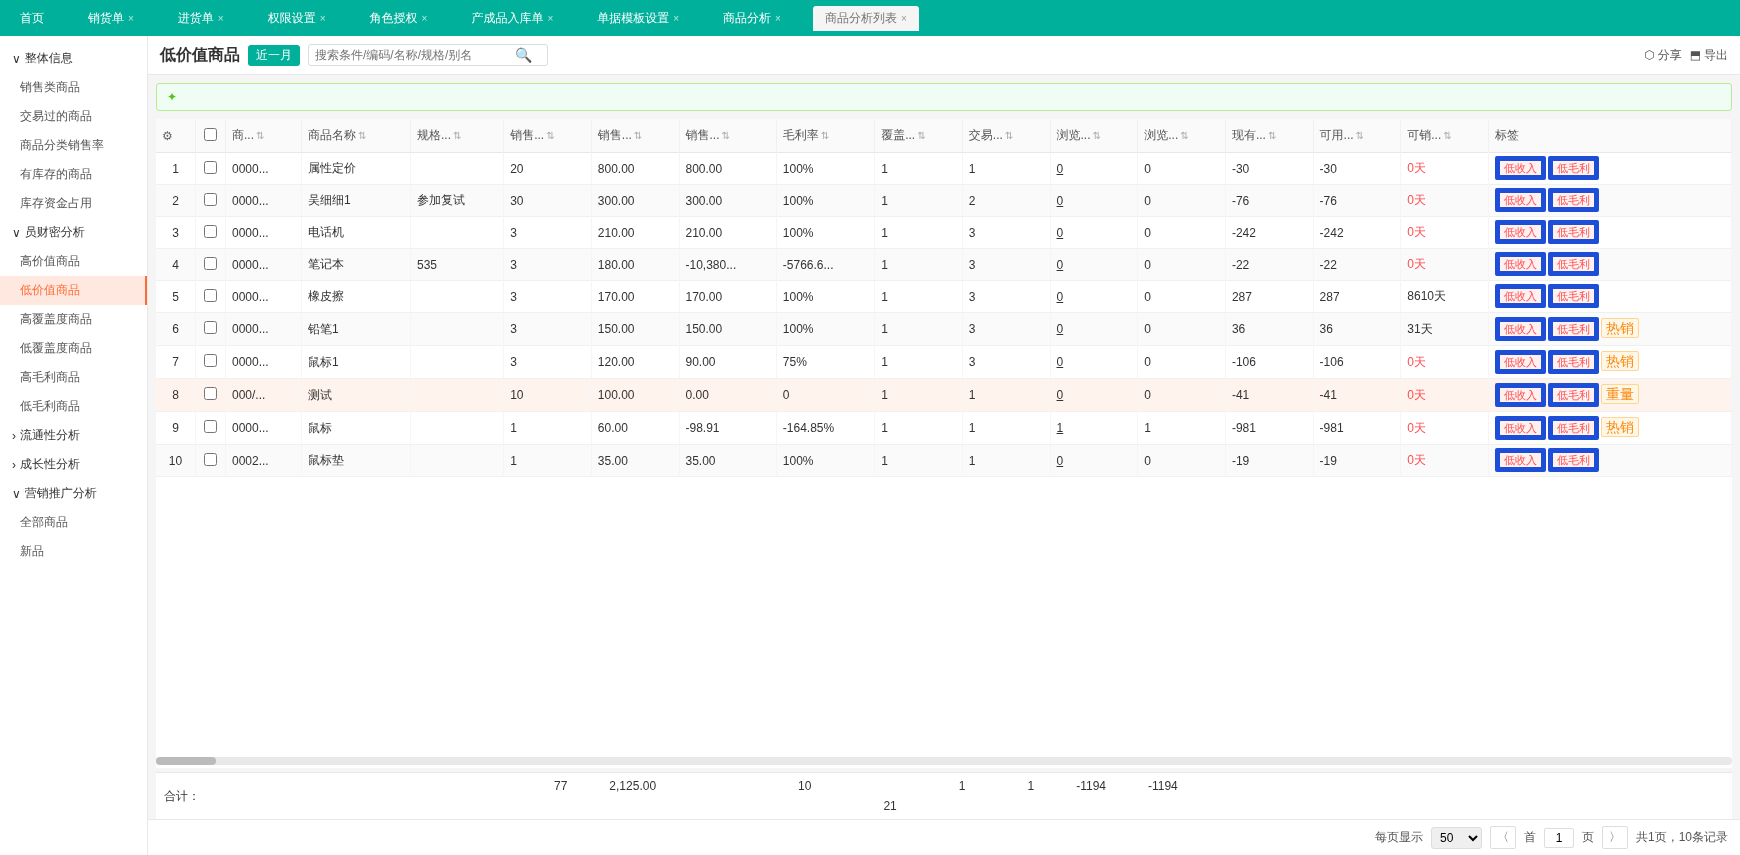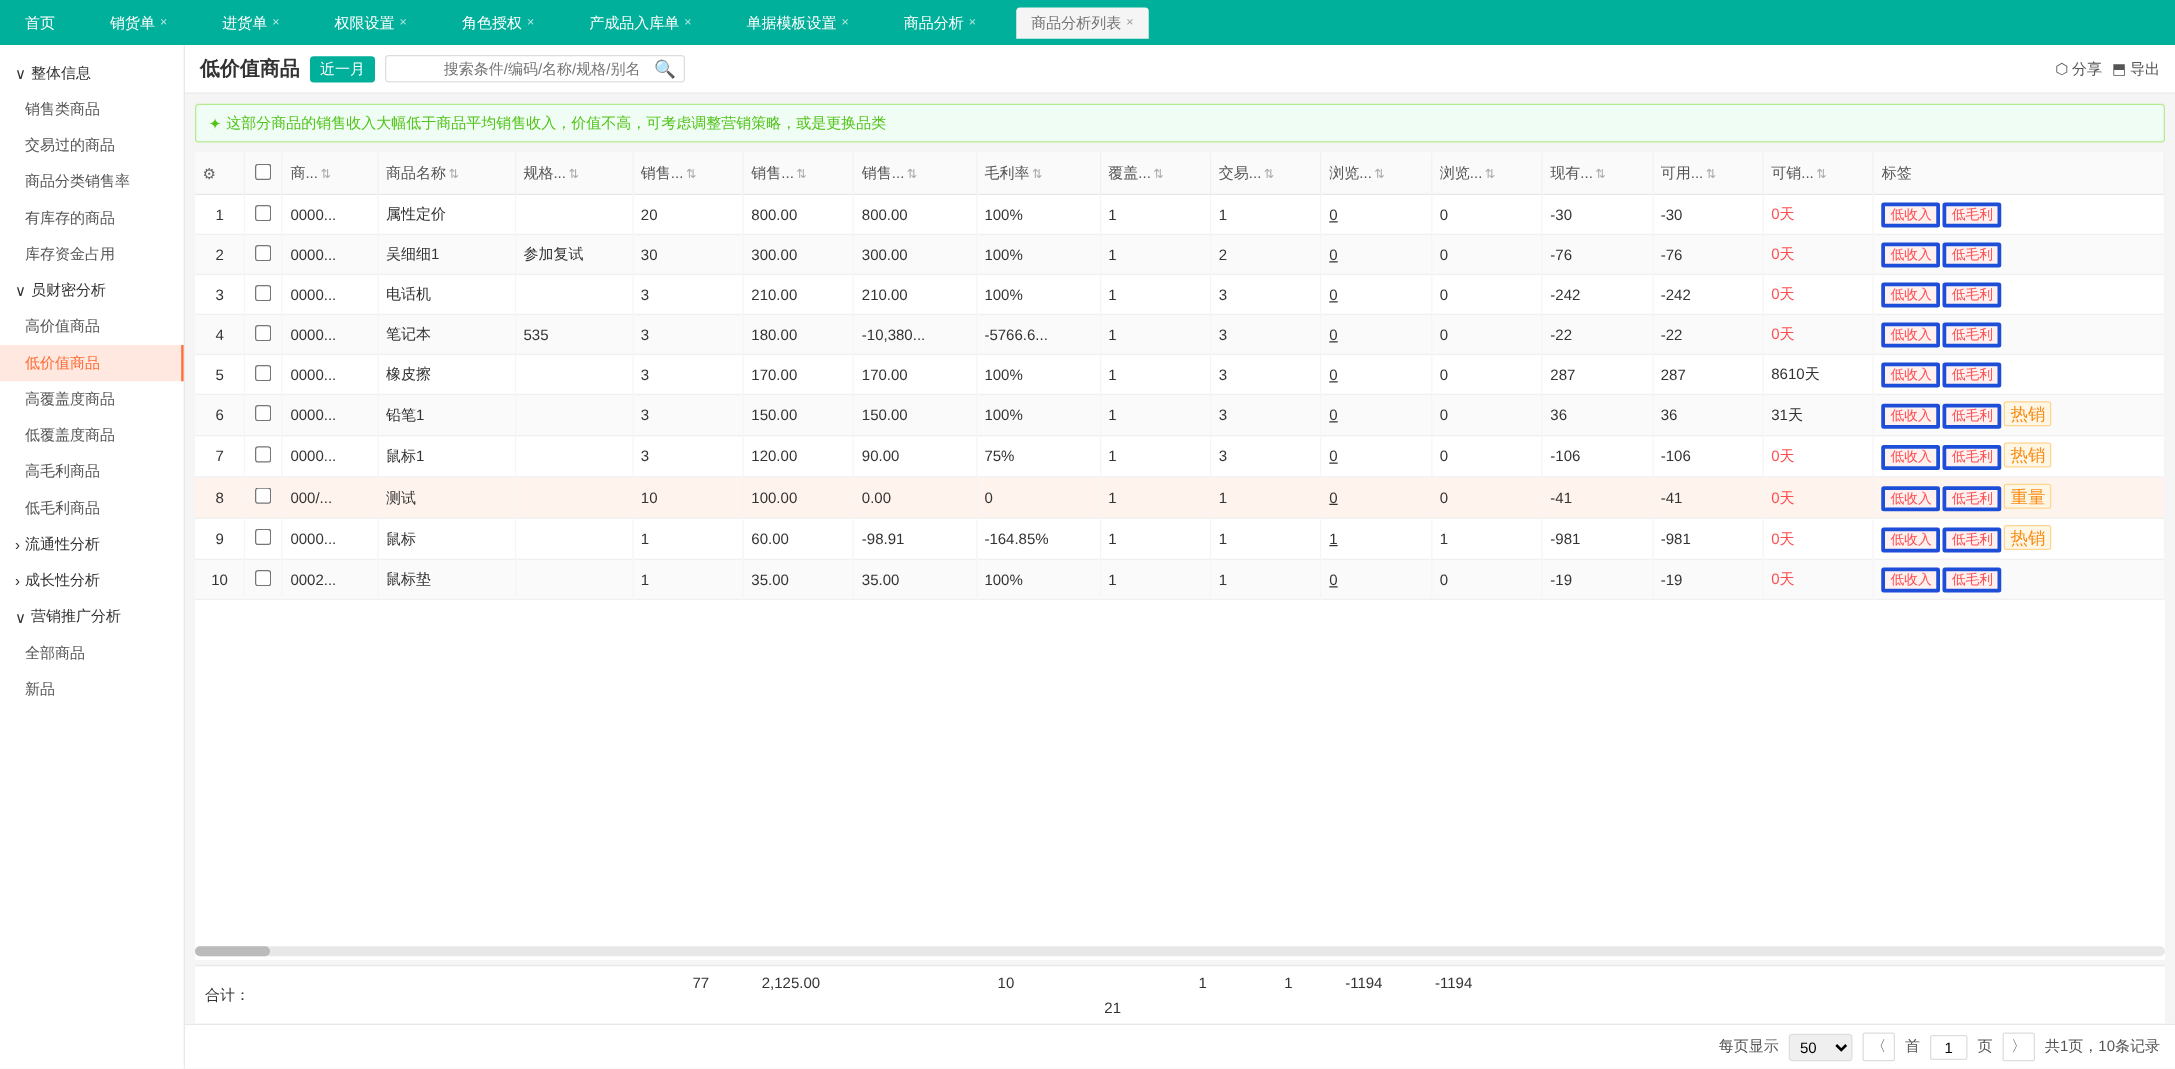--- a/index.html
+++ b/index.html
@@ -95,21 +95,21 @@
     .search-box {
       display: flex;
       align-items: center;
       border: 1px solid #ddd;
       border-radius: 3px;
       padding: 2px 6px;
       background: #fff;
       width: 240px;
     }
     .search-box input {
-      border: none; outline: none; font-size: 12px; width: 200px; color: #999; margin-left: 40px;
+      border: none; outline: none; font-size: 12px; width: 200px; color: #999;
     }
     .search-icon { color: #00b09b; font-size: 14px; cursor: pointer; }
     .header-actions { margin-left: auto; display: flex; gap: 8px; }
     .action-btn {
       color: #555; cursor: pointer; display: flex; align-items: center; gap: 3px; font-size: 12px;
     }
 
     
     .info-banner {
       background: #f0fdf4;
@@ -153,21 +153,21 @@
       border-bottom: 1px solid #f0f0f0;
     }
     tbody tr:nth-child(even) { background: #fafafa; }
     tbody tr.highlighted { background: #fff3ed; }
     tbody td {
       padding: 7px 6px;
       color: #333;
       border-right: 1px solid #f5f5f5;
       white-space: nowrap;
     }
-    .tag-red { color: #ff4d4f; background: #fff1f0; border: 3px solid #1d4ed8; padding: 1px 4px; border-radius: 2px; margin-right: 2px; font-size: 11px; }
+    .tag-red { color: #ff4d4f; background: #fff1f0; border: 5px solid #1d4ed8; padding: 1px 4px; border-radius: 2px; margin-right: 2px; font-size: 11px; }
     .tag-orange { color: #fa8c16; background: #fff7e6; border: 1px solid #ffd591; padding: 1px 4px; border-radius: 2px; margin-right: 2px; font-size: 14px; }
     .link-underline { text-decoration: underline; cursor: pointer; }
 
     
     .table-footer {
       background: #fff;
       margin: 0 8px;
       padding: 6px 8px;
       border-top: 1px solid #e8e8e8;
       display: flex;
@@ -338,21 +338,20 @@
         </div>
         <div class="action-btn">
           <span>⬒</span>
           <span>导出</span>
         </div>
       </div>
     </div>
 
     <div class="info-banner">
       <span>✦</span>
-      <span>这部分商品的销售收入大幅低于商品平均销售收入，价值不高，可考虑调整营销策略，或是更换品类</span>
     </div>
 
     <div class="table-wrapper">
       <table>
         <thead>
           <tr>
             <th><span class="settings-icon">⚙</span></th>
             <th class="checkbox-cell"><input type="checkbox" style=""></th>
             <th>商...<span class="sort-icon">⇅</span></th>
             <th>商品名称<span class="sort-icon">⇅</span></th>

